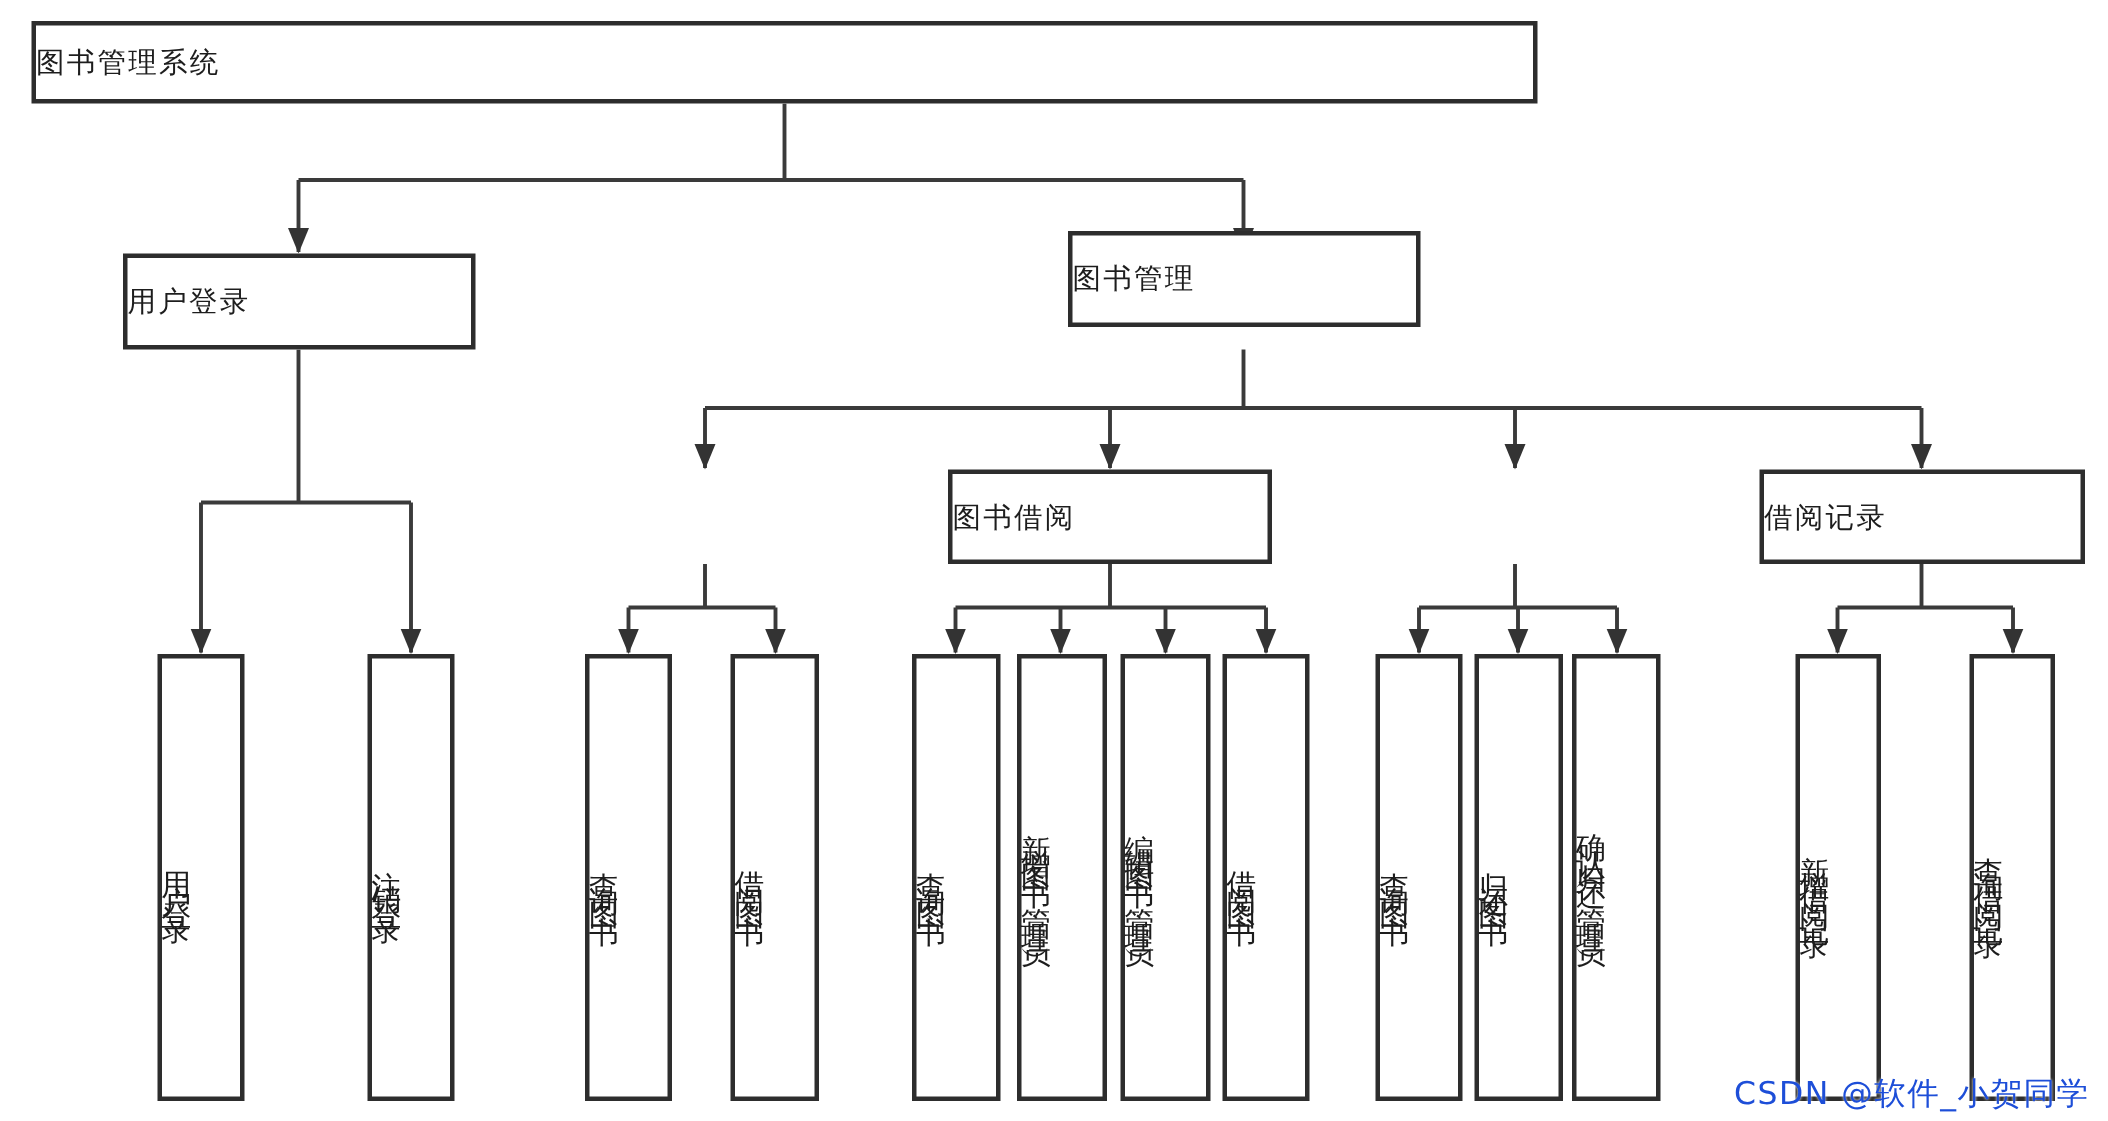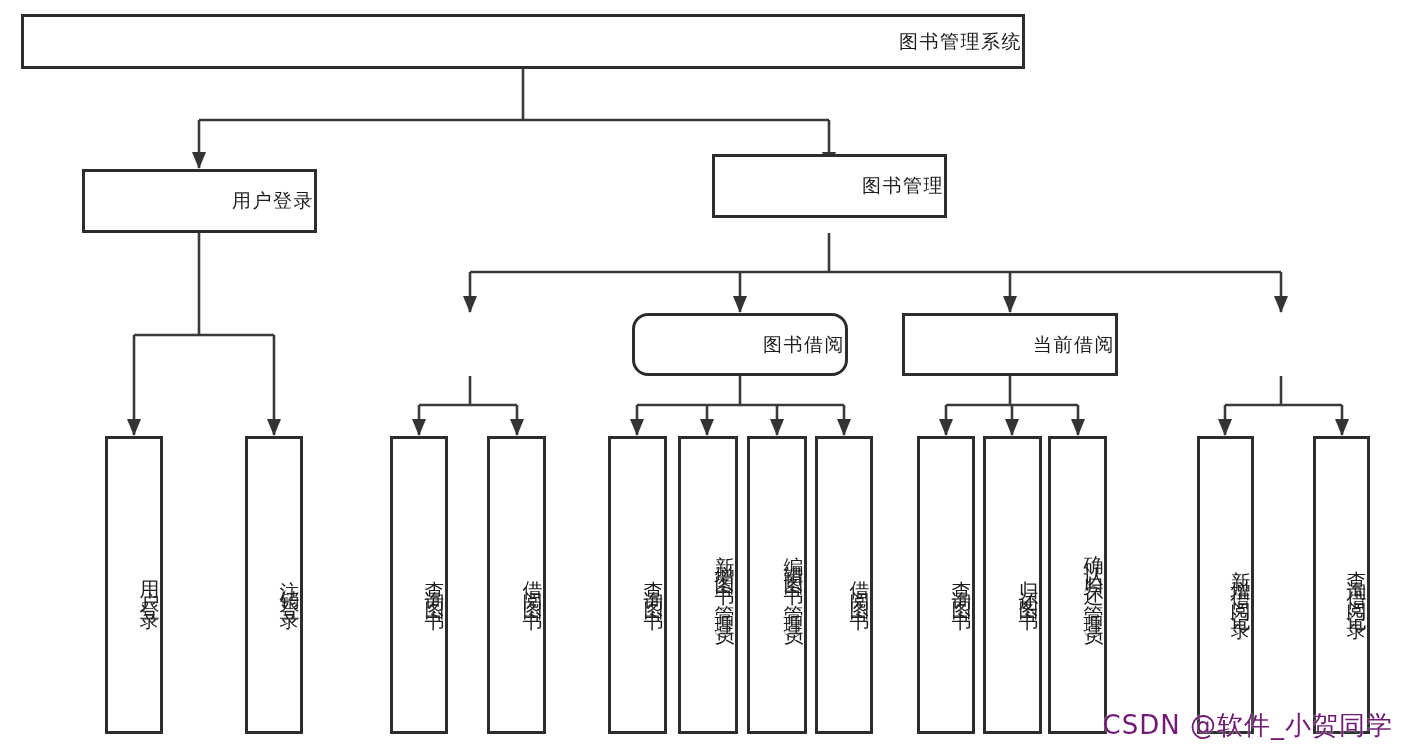--- a/index.html
+++ b/index.html
@@ -18,43 +18,43 @@
     pointer-events: none;
   }
   #connectors line { stroke: #3a3a3a; stroke-width: 2.6; }
   .box {
     position: absolute;
     box-sizing: border-box;
     background: #ffffff;
     border: 3px solid #2d2d2d;
     display: flex;
     align-items: center;
-    justify-content: flex-end;
+    justify-content: flex-start;
     color: #1d1d1d;
     z-index: 2;
   }
   .hlabel {
     font-size: 19px;
     letter-spacing: 1.5px;
     white-space: nowrap;
   }
   .vlabel {
     writing-mode: vertical-lr;
     text-orientation: mixed;
     font-size: 20px;
     letter-spacing: 10px;
     line-height: 1;
     white-space: nowrap;
   }
   .watermark {
     position: absolute;
     right: 12px;
     bottom: 4px;
-    font-size: 26px;
-    color: #701a75;
+    font-size: 21px;
+    color: #1d4ed8;
     letter-spacing: 1px;
     white-space: nowrap;
     z-index: 5;
     text-shadow: 0 0 2px #ffffff;
   }
 </style>
 </head>
 <body>
 
 <div id="stage">
@@ -125,25 +125,25 @@
     <span class="hlabel">图书管理系统</span>
   </div>
 
   <div class="box" style="left:82px; top:169px; width:235px; height:64px;">
     <span class="hlabel">用户登录</span>
   </div>
   <div class="box" style="left:712px; top:154px; width:235px; height:64px;">
     <span class="hlabel">图书管理</span>
   </div>
 
-  <div class="box" style="left:632px; top:313px; width:216px; height:63px;border-radius:16px;">
+  <div class="box" style="left:632px; top:313px; width:216px; height:63px;">
     <span class="hlabel">图书借阅</span>
   </div>
-  <div class="box" style="left:902px; top:313px; width:216px; height:63px;">
-    <span class="hlabel">当前借阅</span>
+  <div class="box" style="left:1173px; top:313px; width:217px; height:63px;">
+    <span class="hlabel">借阅记录</span>
   </div>
 
   <div class="box" style="left:105px; top:436px; width:58px; height:298px;">
     <span class="vlabel">用户登录</span>
   </div>
   <div class="box" style="left:245px; top:436px; width:58px; height:298px;">
     <span class="vlabel">注销登录</span>
   </div>
 
   <div class="box" style="left:390px; top:436px; width:58px; height:298px;">

